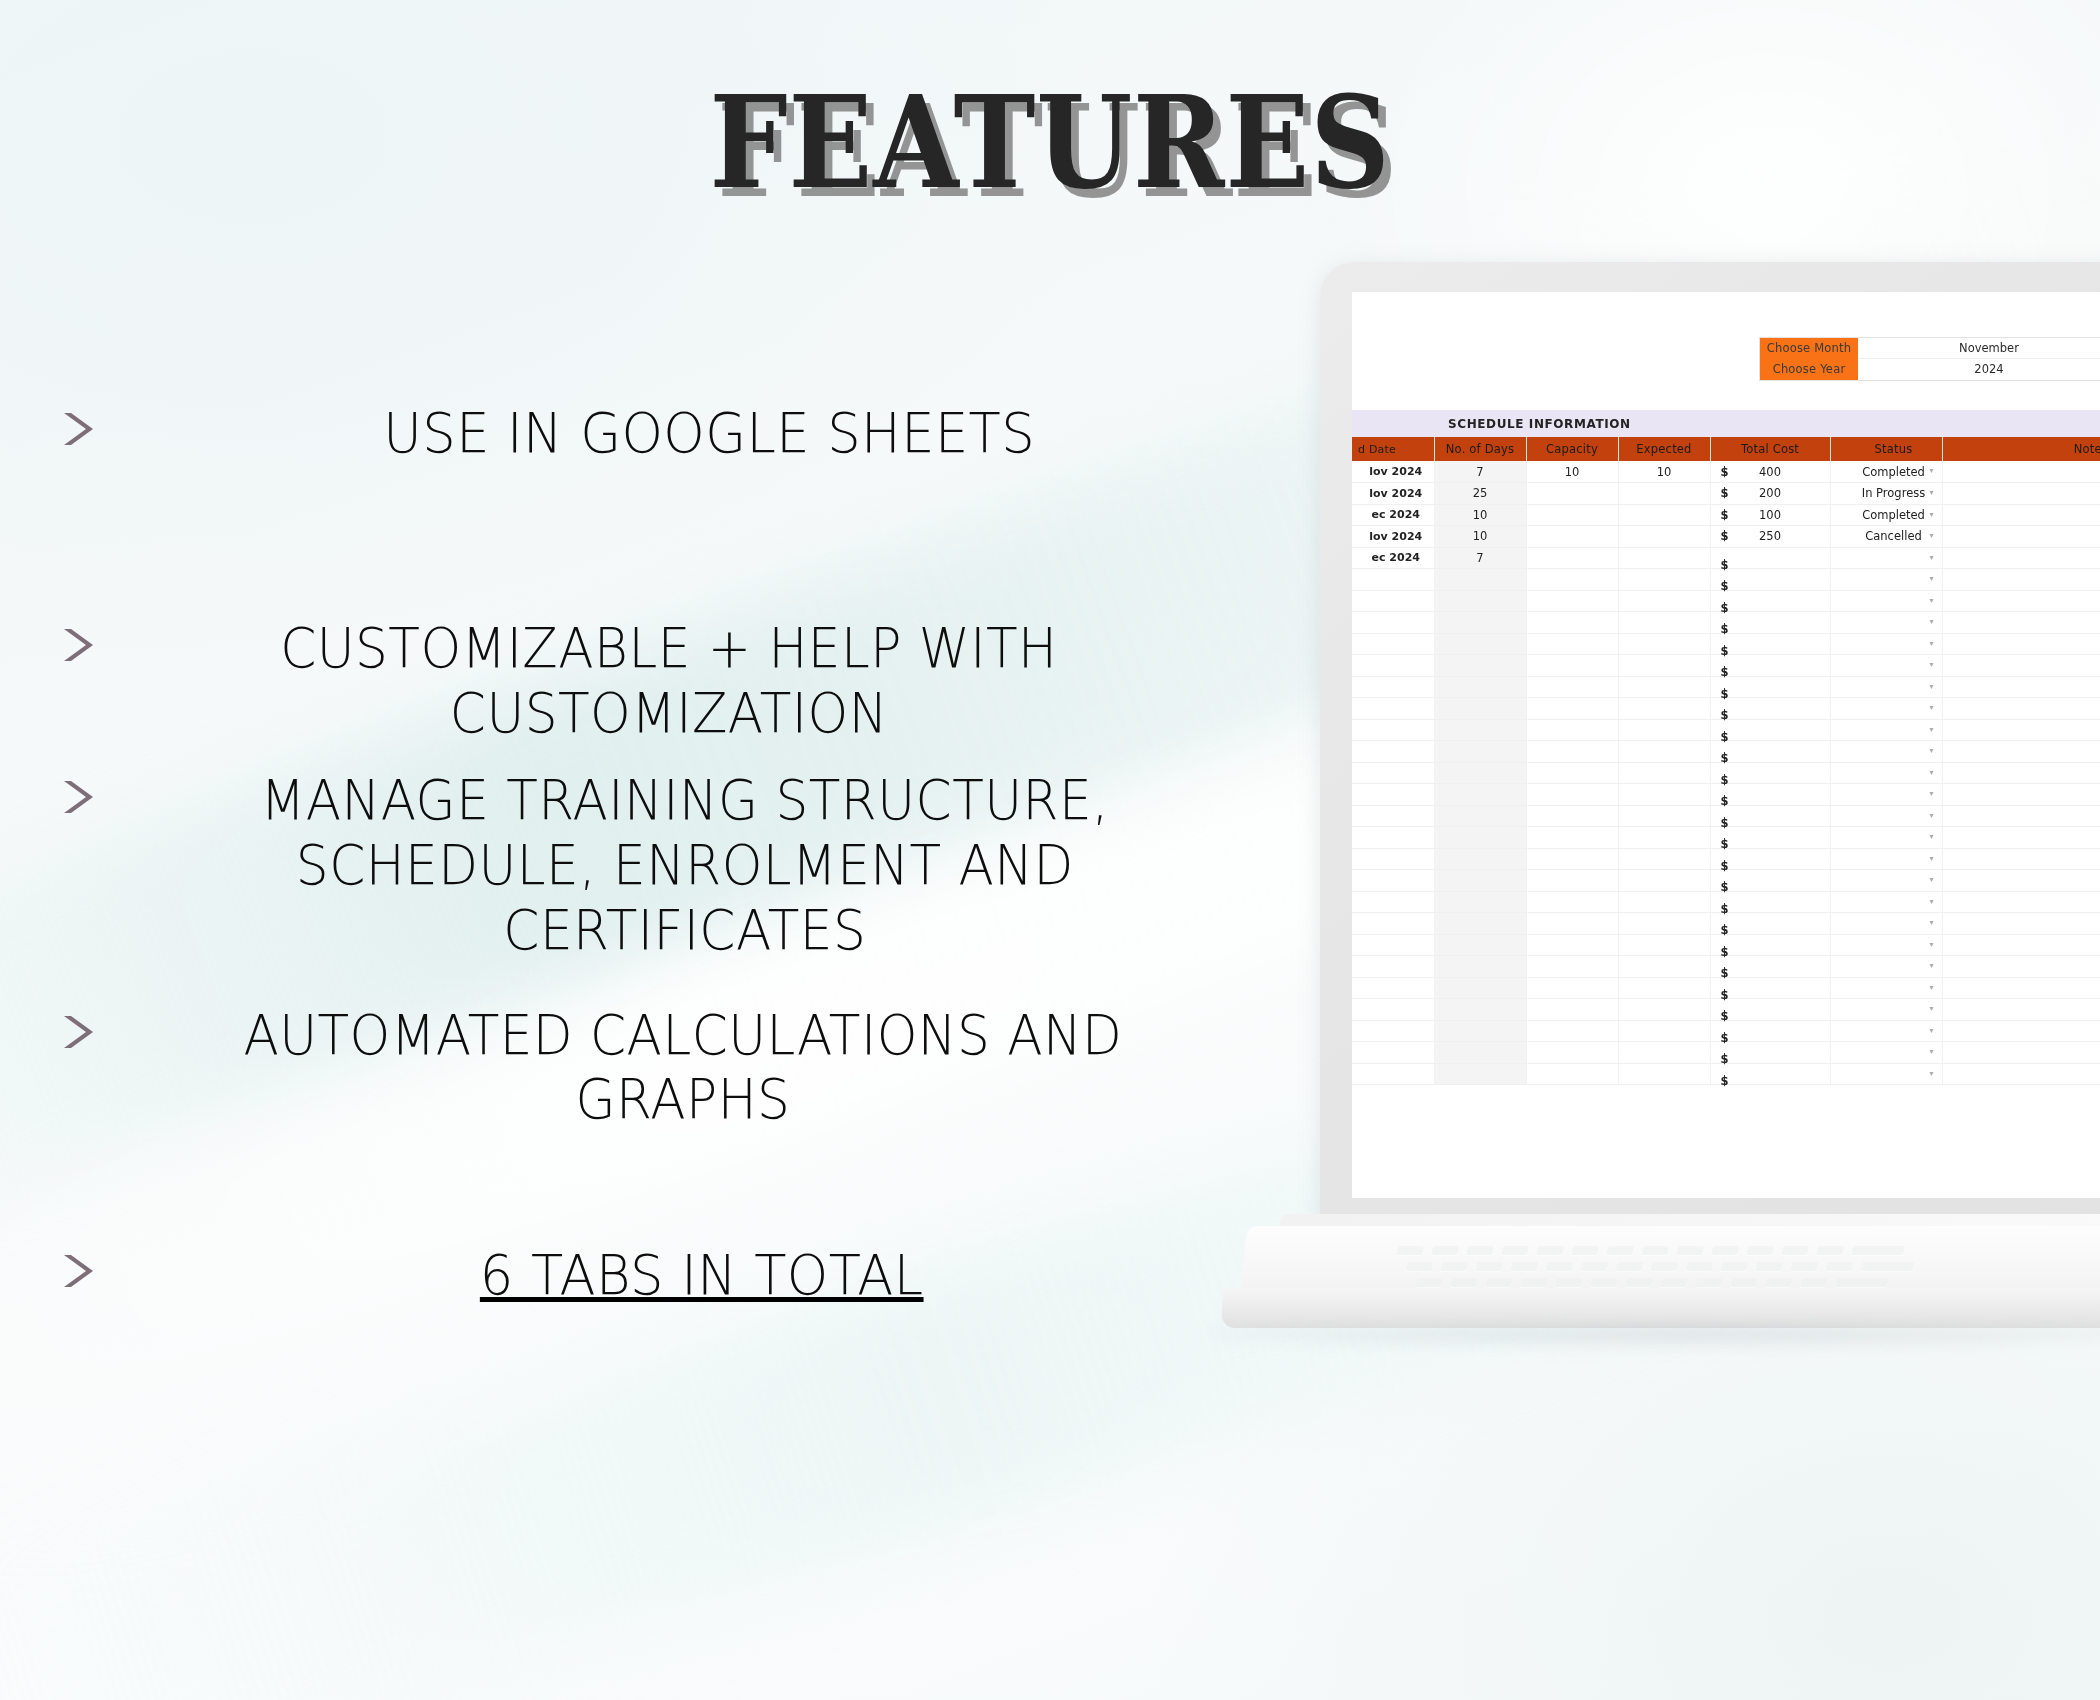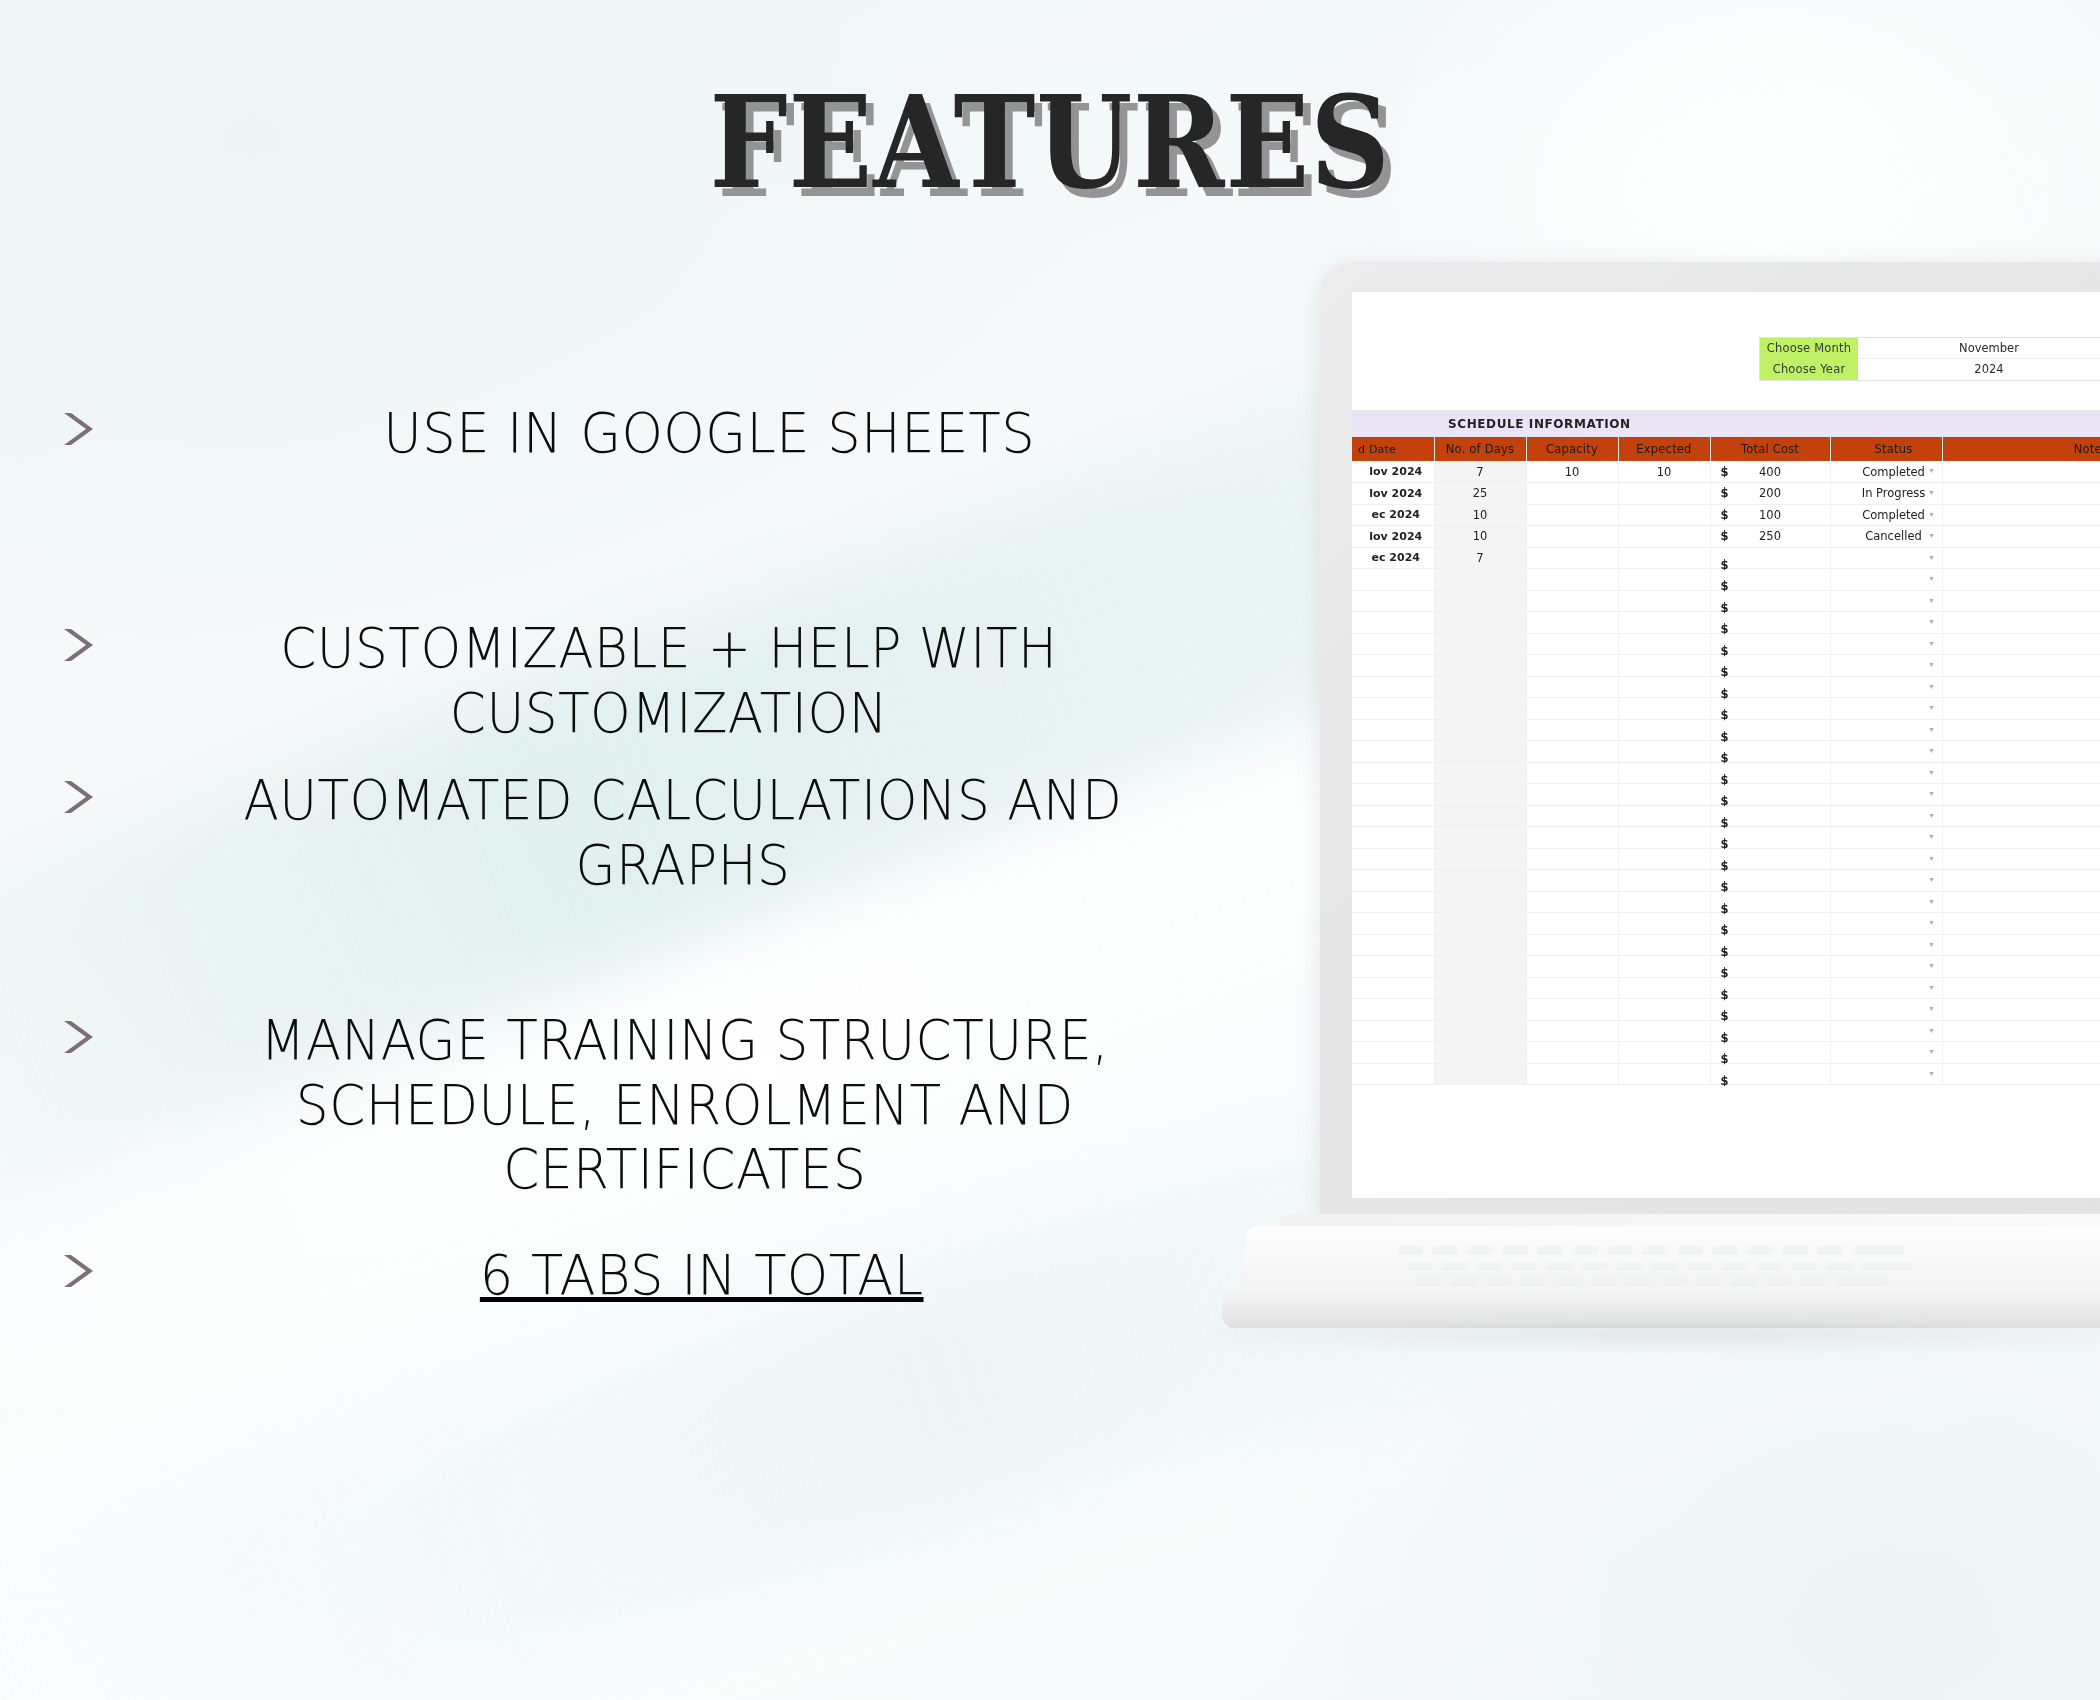--- a/index.html
+++ b/index.html
@@ -201,21 +201,21 @@
   }
   .sheet-top { position:relative; height:118px; }
 
   .picker {
     position:absolute;
     right:120px; top:46px;
     display:flex;
     font-size:11.5px;
     box-shadow:0 0 0 1px #e2e2e2;
   }
-  .picker-labels { background:#bef264; }
+  .picker-labels { background:#f97316; }
   .picker-labels div {
     width:98px; height:21px;
     line-height:21px;
     text-align:center;
     color:#3a3a3a;
     letter-spacing:.2px;
   }
   .picker-values { background:#fff; }
   .picker-values div {
     width:262px; height:21px;
@@ -301,42 +301,42 @@
         <svg width="46" height="46" viewBox="0 0 46 46">
             <path d="M10 7 L32 23 L10 39 L17 39 L39 23 L17 7 Z" fill="#7d6e77"></path>
           </svg>
       </span>
       <span class="ftext">
         <span class="ln">CUSTOMIZABLE + HELP WITH</span>
         <span class="ln">CUSTOMIZATION</span>
       </span>
     </div>
 
+    <div class="feature f3">
+      <span class="chev">
+        <svg width="46" height="46" viewBox="0 0 46 46">
+            <path d="M10 7 L32 23 L10 39 L17 39 L39 23 L17 7 Z" fill="#7d6e77"></path>
+          </svg>
+      </span>
+      <span class="ftext">
+        <span class="ln">MANAGE TRAINING STRUCTURE,</span>
+        <span class="ln">SCHEDULE, ENROLMENT AND</span>
+        <span class="ln">CERTIFICATES</span>
+      </span>
+    </div>
+
     <div class="feature f2">
       <span class="chev">
         <svg width="46" height="46" viewBox="0 0 46 46">
             <path d="M10 7 L32 23 L10 39 L17 39 L39 23 L17 7 Z" fill="#7d6e77"></path>
           </svg>
       </span>
       <span class="ftext">
         <span class="ln">AUTOMATED CALCULATIONS AND</span>
         <span class="ln">GRAPHS</span>
-      </span>
-    </div>
-
-    <div class="feature f3">
-      <span class="chev">
-        <svg width="46" height="46" viewBox="0 0 46 46">
-            <path d="M10 7 L32 23 L10 39 L17 39 L39 23 L17 7 Z" fill="#7d6e77"></path>
-          </svg>
-      </span>
-      <span class="ftext">
-        <span class="ln">MANAGE TRAINING STRUCTURE,</span>
-        <span class="ln">SCHEDULE, ENROLMENT AND</span>
-        <span class="ln">CERTIFICATES</span>
       </span>
     </div>
 
     <div class="feature f4">
       <span class="chev">
         <svg width="46" height="46" viewBox="0 0 46 46">
             <path d="M10 7 L32 23 L10 39 L17 39 L39 23 L17 7 Z" fill="#7d6e77"></path>
           </svg>
       </span>
       <span class="ftext">

